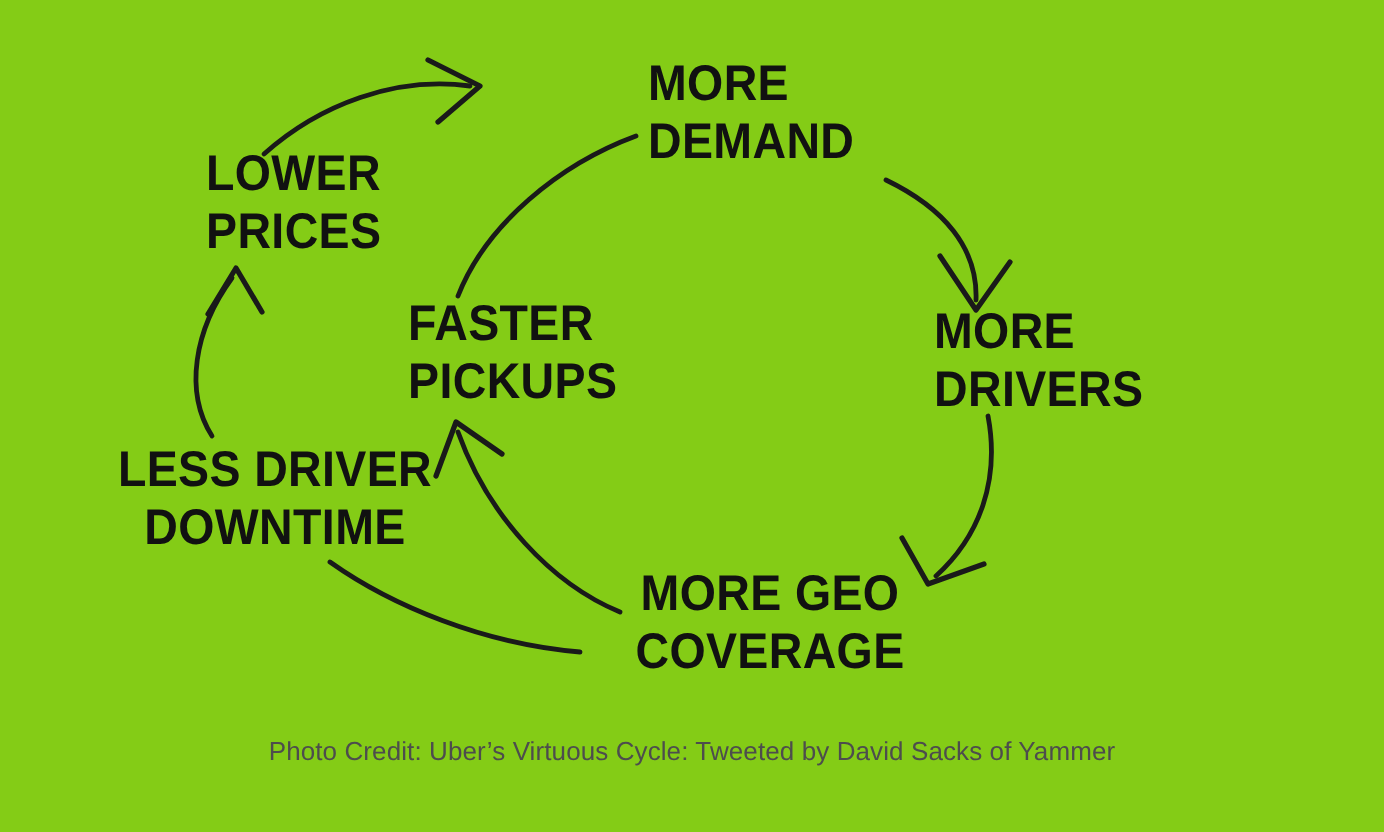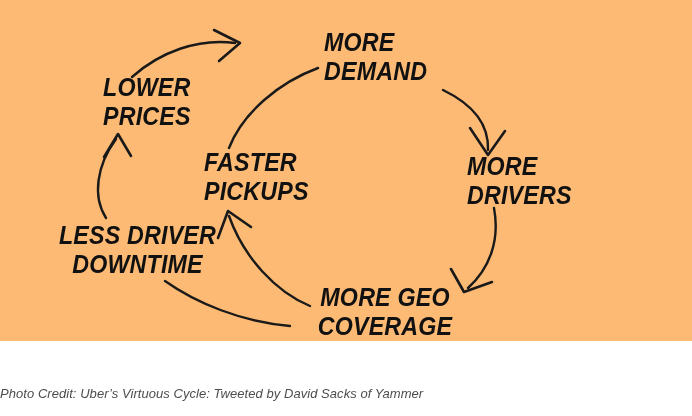--- a/index.html
+++ b/index.html
@@ -14,23 +14,22 @@
     position: relative;
     overflow: hidden;
     font-family: "Liberation Sans", sans-serif;
     -webkit-font-smoothing: antialiased;
   }
   #diagram-stage {
     position: absolute;
     left: 0;
     top: 0;
     width: 692px;
-    height: 341px;
-    background: #fdba74;
-    font-style: italic;
+    height: 416px;
+    background: #84cc16;
   }
   #cycle-svg {
     position: absolute;
     left: 0;
     top: 0;
     width: 692px;
     height: 416px;
     display: block;
   }
   .node-label {
@@ -53,22 +52,22 @@
   #label-more-drivers     { left: 467px; top: 152px; }
   #label-more-geo         { left: 300px; top: 283px; text-align: center; width: 170px; }
   #label-less-driver      { left: 50px;  top: 221px; text-align: center; width: 175px; }
   #label-lower-prices     { left: 103px; top: 73px;  }
   #label-faster-pickups   { left: 204px; top: 148px; }
 
   #caption {
     position: absolute;
     left: 0;
     right: 0;
-    top: 386px;
-    text-align: left;
+    top: 368px;
+    text-align: center;
     color: #4d4d4d;
     font-family: "Liberation Sans", sans-serif;
     font-size: 13px;
     font-weight: 400;
     letter-spacing: 0.05px;
   }
 </style>
 </head>
 <body>
 

